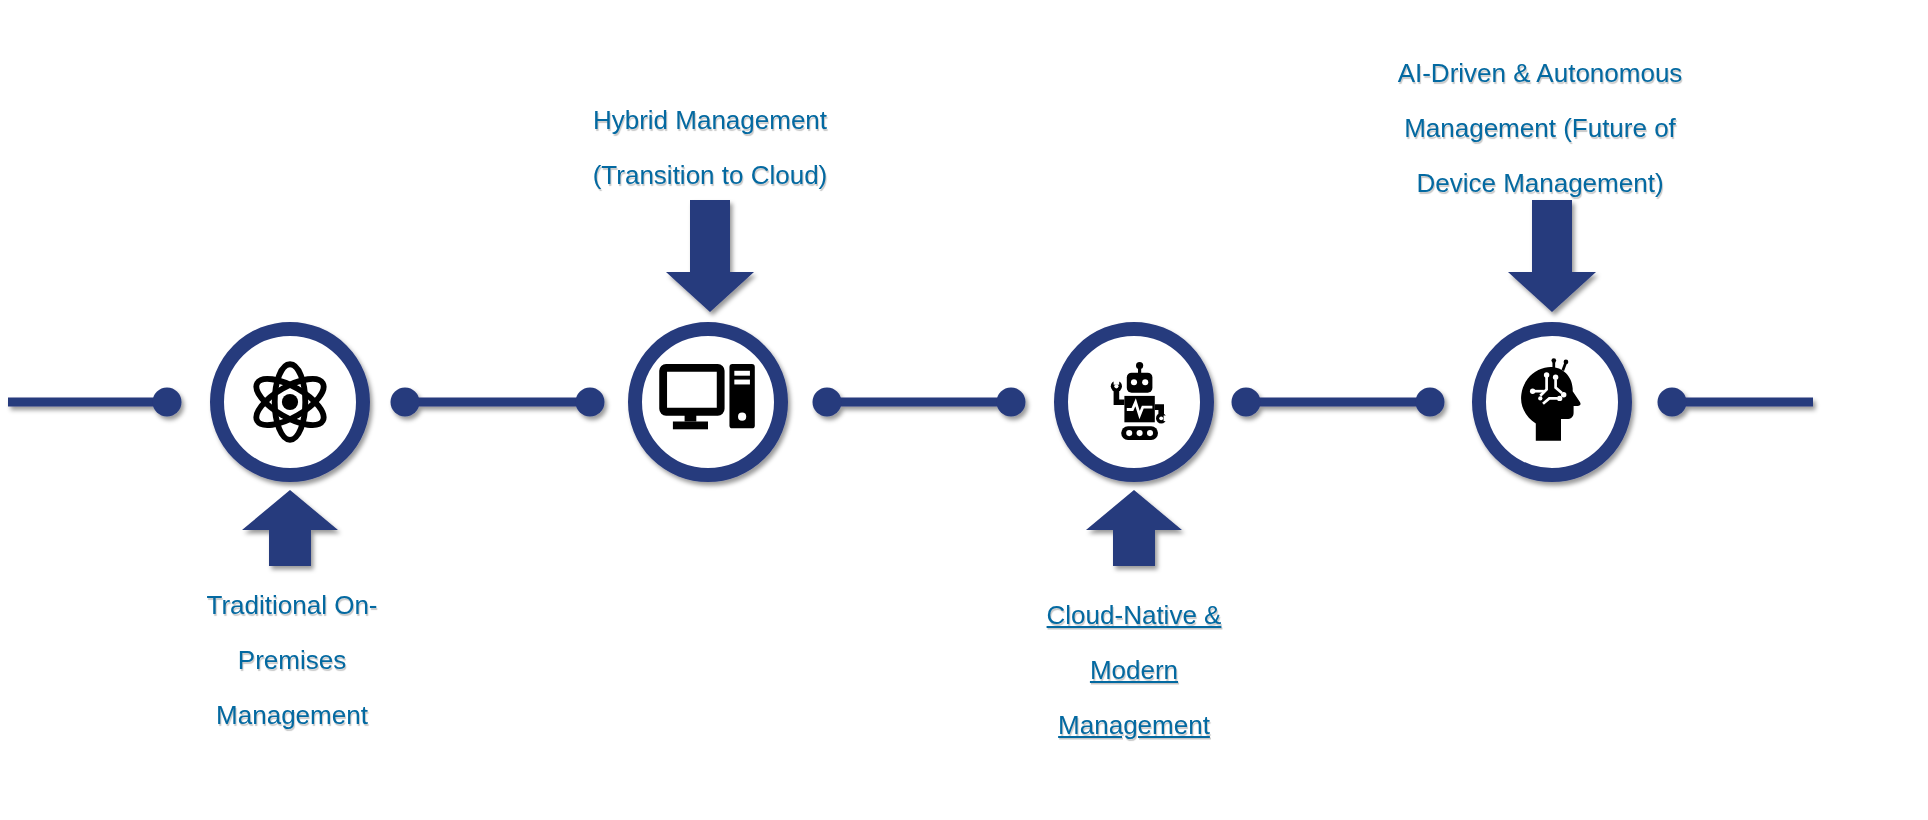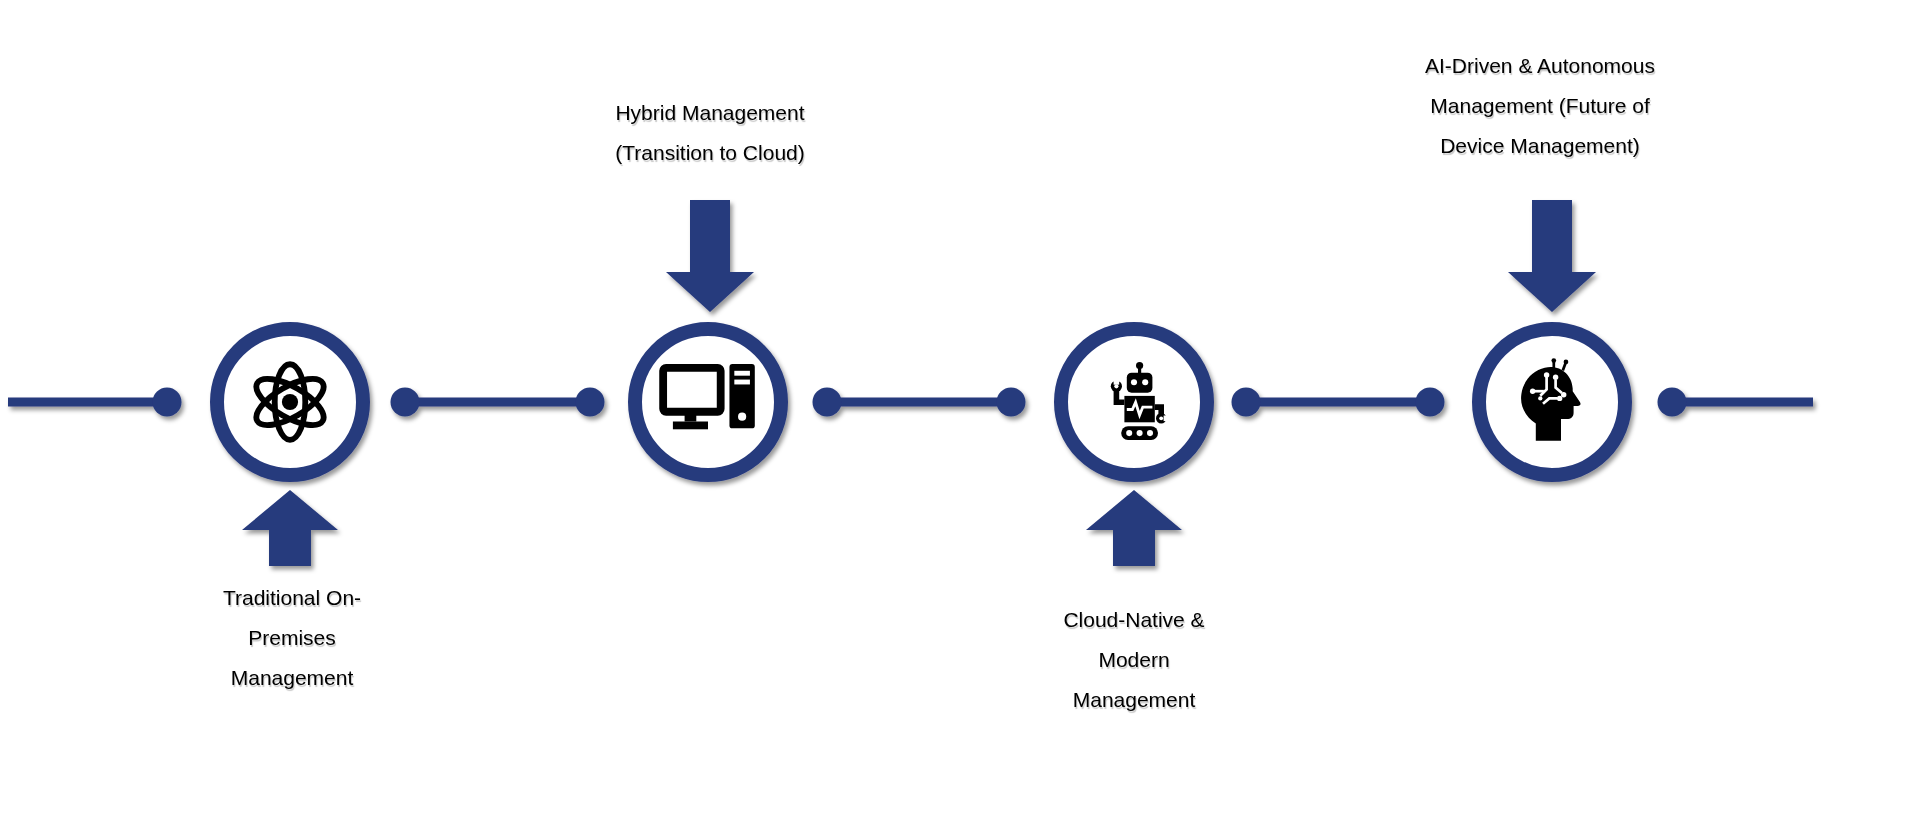--- a/index.html
+++ b/index.html
@@ -19,28 +19,28 @@
   .icon-svg { position: absolute; }
   #icon-atom    { left: 245px; top: 354px; width: 90px; height: 96px; }
   #icon-desktop { left: 659px; top: 363px; width: 98px; height: 78px; }
   #icon-robot   { left: 1094px; top: 353px; width: 80px; height: 97px; }
   #icon-head    { left: 1507px; top: 356px; width: 90px; height: 92px; }
   .node-label {
     position: absolute;
     transform: translateX(-50%);
     text-align: center;
     white-space: pre-line;
-    color: #000000;
-    font-size: 21px;
-    line-height: 40px;
+    color: #0369a1;
+    font-size: 26px;
+    line-height: 55px;
     text-shadow: 1px 1.5px 1px rgba(0,0,0,0.22);
   }
   #label-0 { left: 292px;  top: 578px; text-align: center; }
   #label-1 { left: 710px;  top: 93px; text-align: center;  }
-  #label-2 { left: 1134px; top: 600px; }
+  #label-2 { left: 1134px; top: 588px; text-decoration: underline; }
   #label-3 { left: 1540px; top: 46px;  }
 </style>
 </head>
 <body>
 
 <div id="canvas">
 
   <svg id="track-svg" viewBox="0 0 1928 820" xmlns="http://www.w3.org/2000/svg">
     <defs>
       <filter id="ds" x="-20%" y="-20%" width="140%" height="140%">

